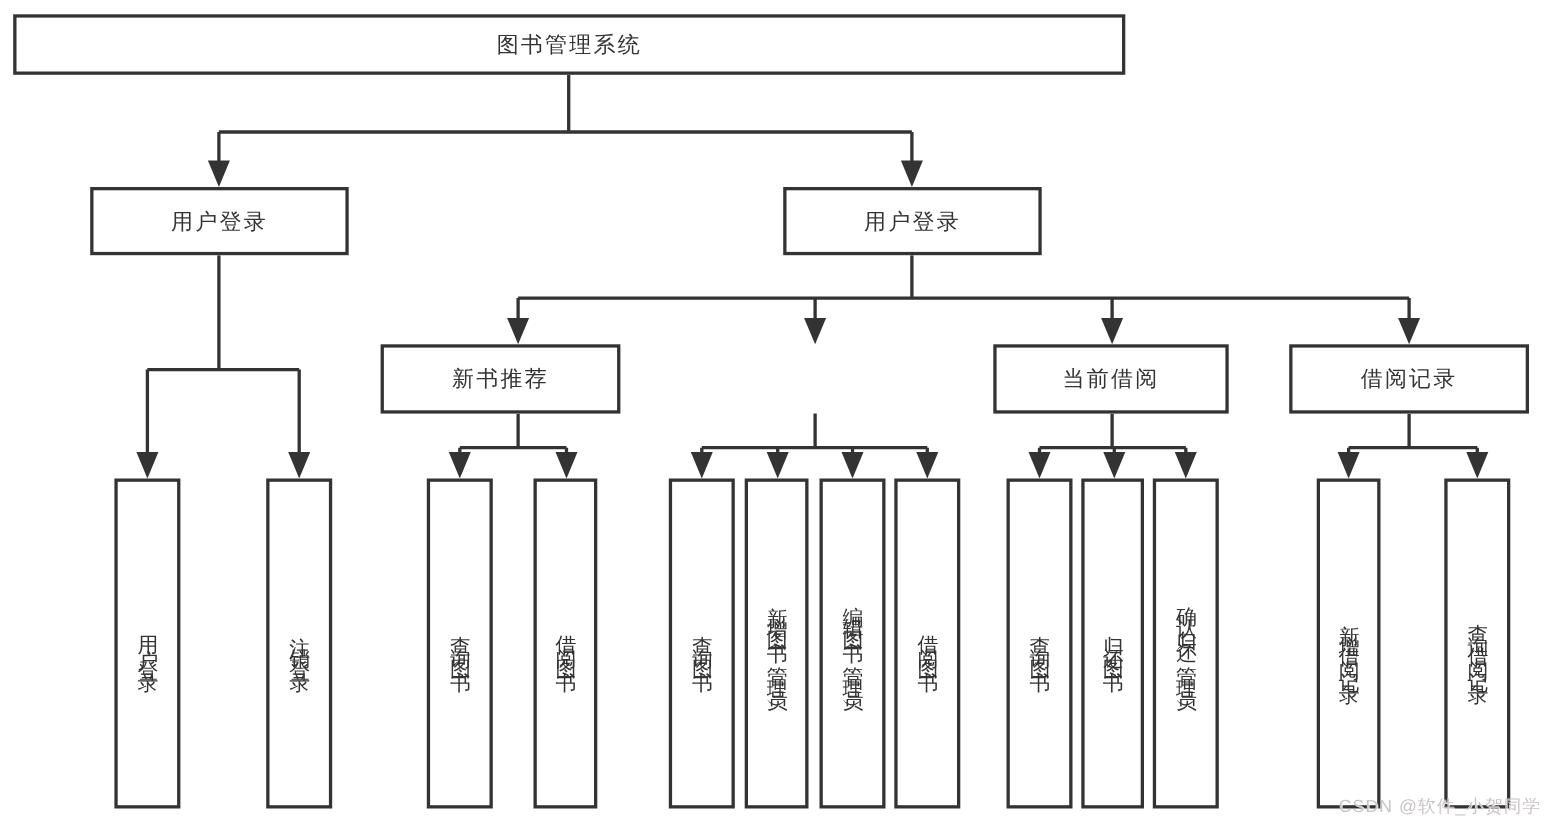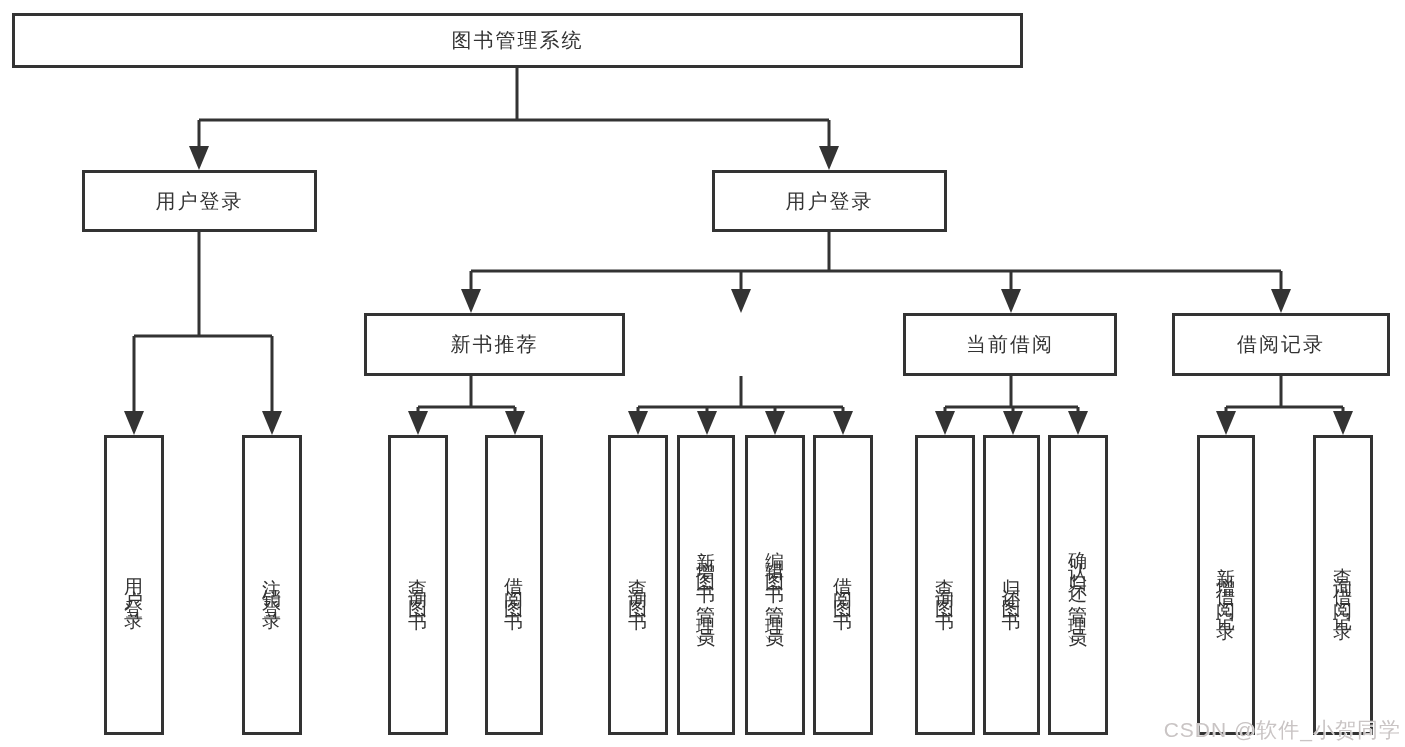--- a/index.html
+++ b/index.html
@@ -14,21 +14,21 @@
     position:absolute;background:#fff;border:3px solid #333;box-sizing:border-box;
     display:flex;align-items:center;justify-content:center;z-index:1;
   }
   .node.h span{font-size:20px;letter-spacing:2px;white-space:nowrap;}
   .node.v span{
     writing-mode:vertical-rl;text-orientation:mixed;
     font-size:19px;letter-spacing:11px;line-height:1;
   }
   .watermark{
     position:absolute;right:4px;bottom:3px;z-index:2;
-    font-size:21px;color:#c9c4c4;letter-spacing:1px;
+    font-size:16px;color:#c9c4c4;letter-spacing:1px;
     text-shadow:1px 1px 0 rgba(255,255,255,0.85);
     white-space:nowrap;
   }
 </style>
 </head>
 <body>
 
 <div class="canvas">
 
   <svg class="connectors" width="1405" height="747" viewBox="0 0 1405 747">
@@ -71,21 +71,21 @@
     <span>图书管理系统</span>
   </div>
 
   <div class="node h" style="left:82px;top:170px;width:235px;height:62px">
     <span>用户登录</span>
   </div>
   <div class="node h" style="left:712px;top:170px;width:235px;height:62px">
     <span>用户登录</span>
   </div>
 
-  <div class="node h" style="left:364px;top:313px;width:261px;height:63px">
+  <div class="node h" style="left:346px;top:313px;width:218px;height:63px">
     <span>新书推荐</span>
   </div>
   <div class="node h" style="left:1172px;top:313px;width:218px;height:63px">
     <span>借阅记录</span>
   </div>
   <div class="node h" style="left:903px;top:313px;width:214px;height:63px">
     <span>当前借阅</span>
   </div>
 
   <div class="node v" style="left:104px;top:435px;width:60px;height:300px">

